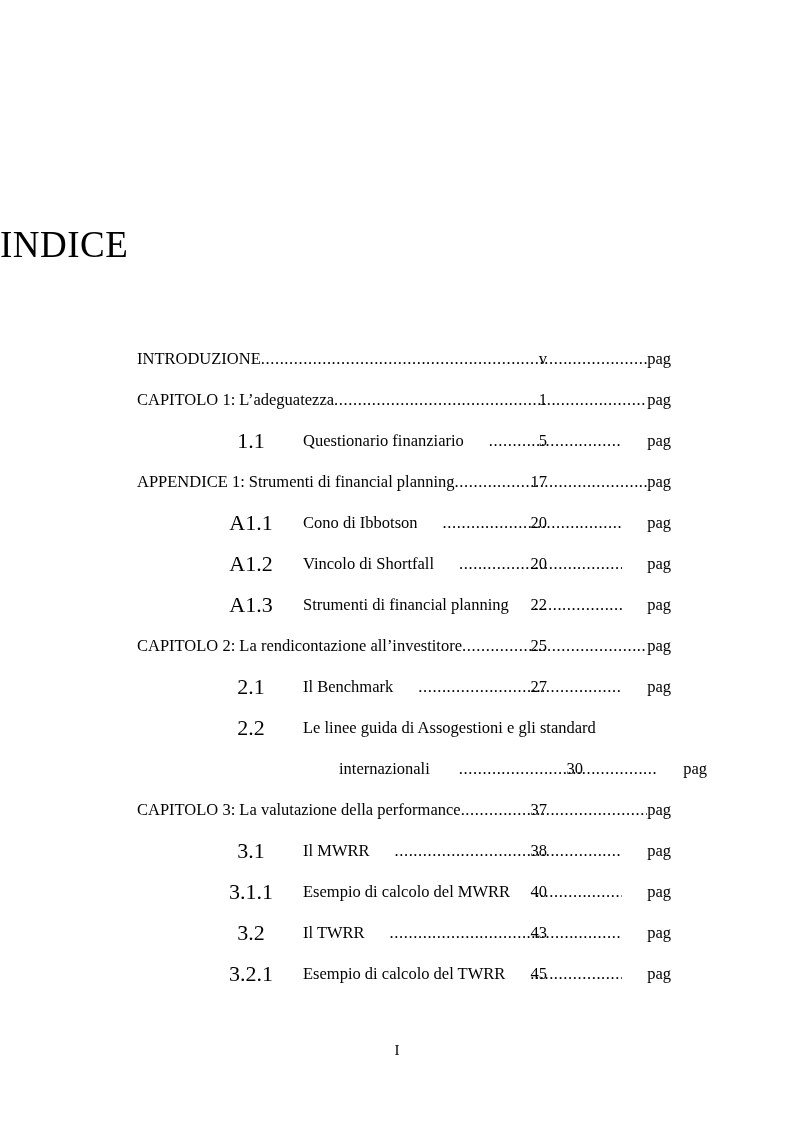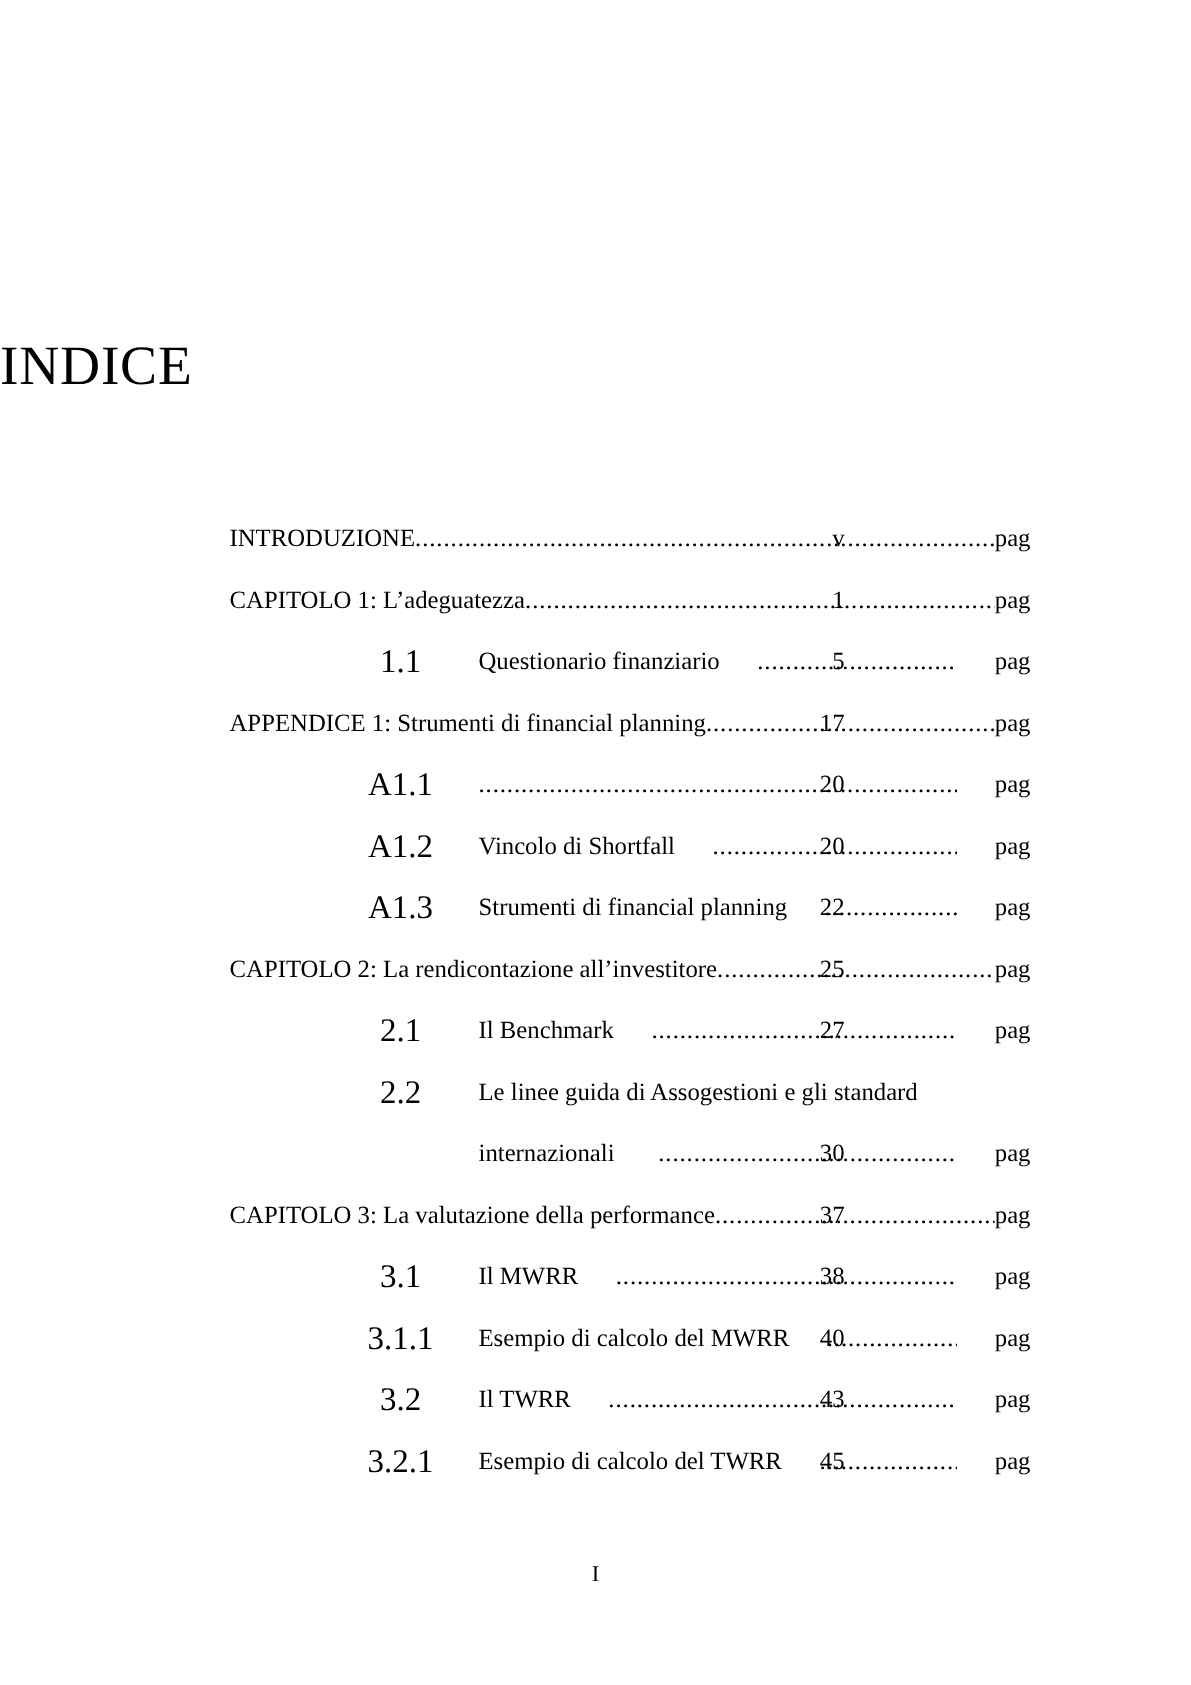--- a/index.html
+++ b/index.html
@@ -48,31 +48,32 @@
   .toc-entry {
     position: relative;
     height: 41px;
   }
   .toc-entry.two-line {
     height: 82px;
   }
 
   .entry-line {
     position: absolute;
-    left: 16px;
+    left: 0;
     width: 671px;
     height: 41px;
     display: flex;
     align-items: baseline;
     font-size: 16.5px;
     line-height: 41px;
     white-space: nowrap;
   }
   .entry-line.line2 {
     top: 41px;
+    margin-left: 36px;
   }
   .level0 .label-wrap {
     margin-left: 137px;
   }
 
   
   .level1 .num {
     position: absolute;
     left: 215px;
     width: 72px;
@@ -188,20 +189,21 @@
             <span class="leader" aria-hidden="true">.......................................................................................................................</span>
             <span class="pag">pag</span>
           </span>
           <span class="pagenum">17</span>
         </div>
       </div>
       <div class="toc-entry">
         <div class="entry-line level1">
           <span class="num">A1.1</span>
           <span class="label-wrap">
+            <span class="label">Cono di Ibbotson</span>
             <span class="leader" aria-hidden="true">.......................................................................................................................</span>
             <span class="pag">pag</span>
           </span>
           <span class="pagenum">20</span>
         </div>
       </div>
       <div class="toc-entry">
         <div class="entry-line level1">
           <span class="num">A1.2</span>
           <span class="label-wrap">

